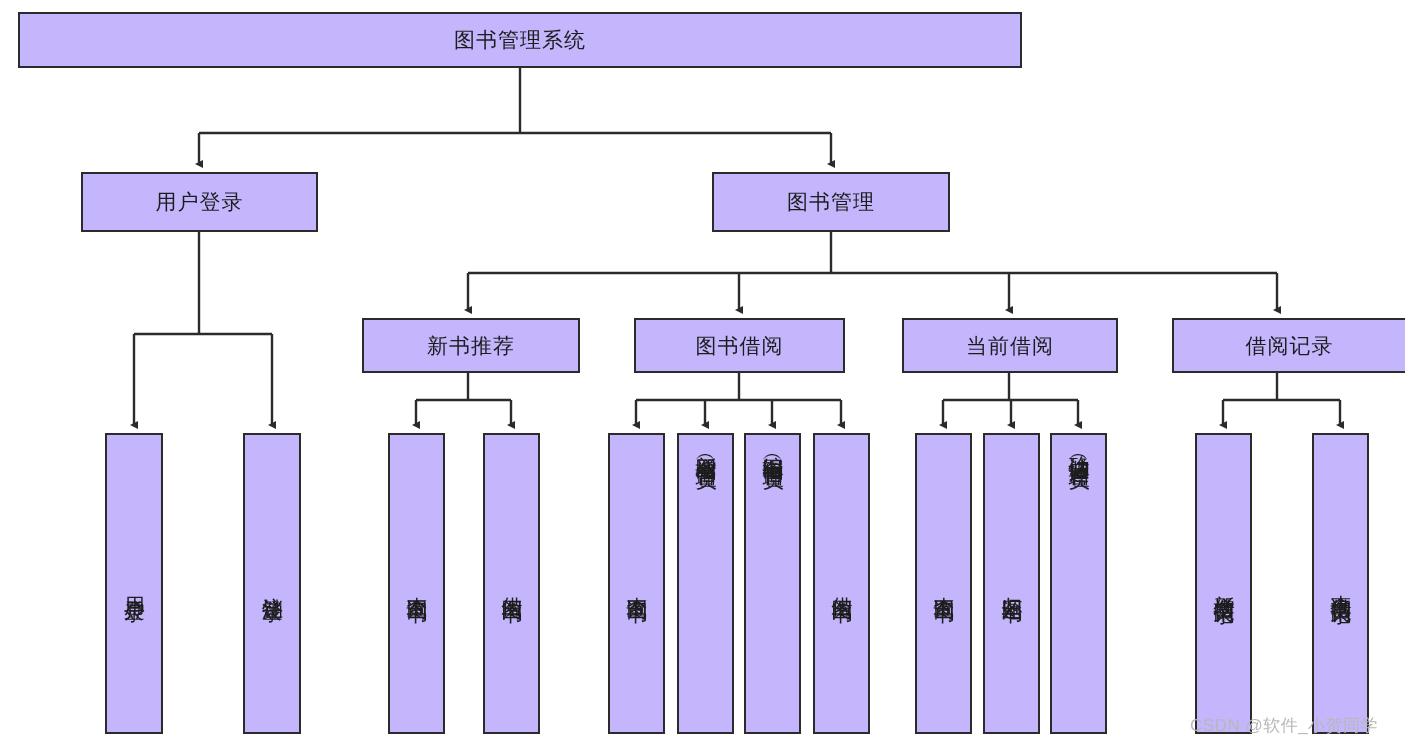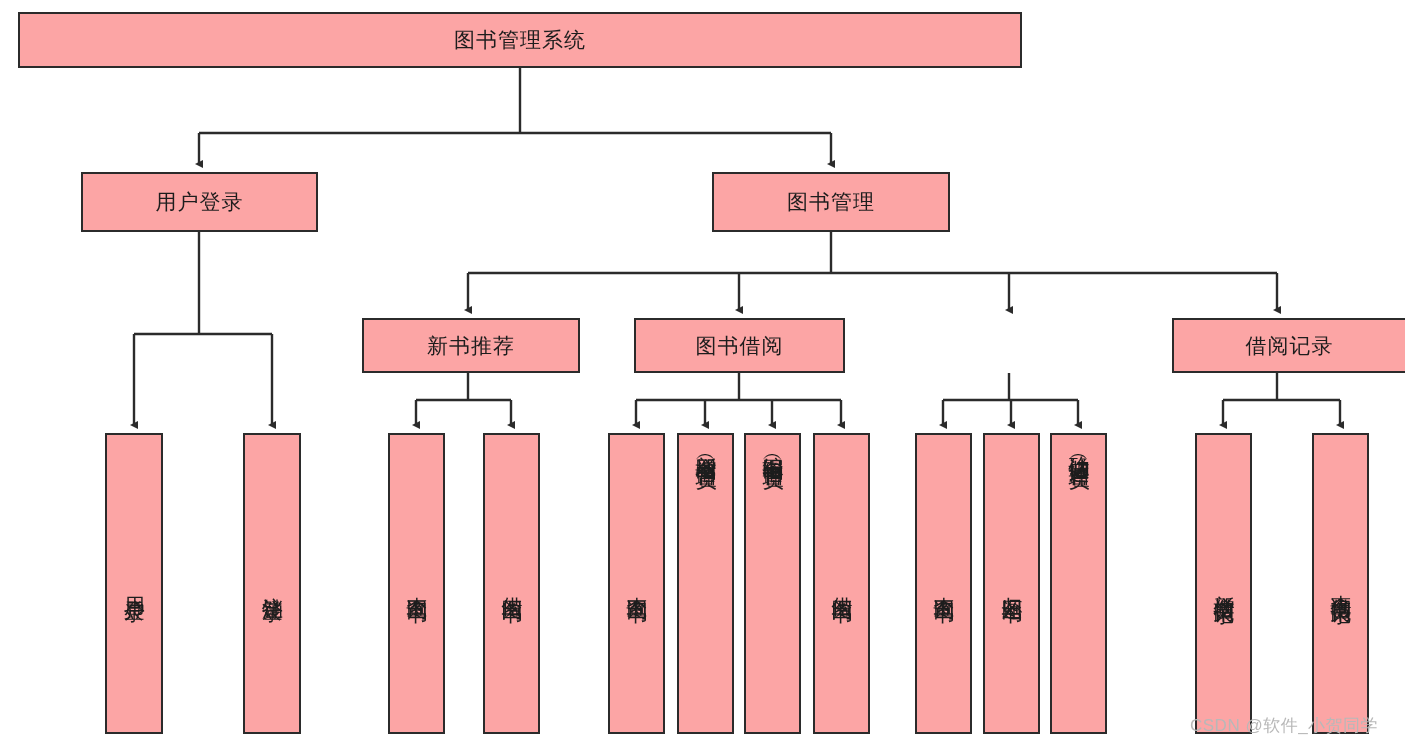--- a/index.html
+++ b/index.html
@@ -19,21 +19,21 @@
     position: absolute;
     left: 0;
     top: 0;
     width: 1405px;
     height: 747px;
   }
   .node {
     position: absolute;
     box-sizing: border-box;
     border: 2px solid #2b2b2b;
-    background: #fca5a5;
+    background: #c4b5fd;
     display: flex;
     align-items: center;
     justify-content: center;
     color: #1d1d1d;
   }
   .node.horiz {
     font-size: 21px;
     letter-spacing: 1px;
     line-height: 1.2;
   }
@@ -126,20 +126,23 @@
   <div class="node horiz" style="left:362px; top:318px; width:218px; height:55px;">
     <span>新书推荐</span>
   </div>
 
   <div class="node horiz" style="left:712px; top:172px; width:238px; height:60px;">
     <span>图书管理</span>
   </div>
   <div class="node horiz" style="left:634px; top:318px; width:211px; height:55px;text-align:right;">
     <span>图书借阅</span>
   </div>
+  <div class="node horiz" style="left:902px; top:318px; width:216px; height:55px;">
+    <span>当前借阅</span>
+  </div>
   <div class="node horiz" style="left:1172px; top:318px; width:235px; height:55px;">
     <span>借阅记录</span>
   </div>
 
   <div class="node vert" style="left:105px; top:433px; width:58px; height:301px;">
     <span>用户登录</span>
   </div>
   <div class="node vert" style="left:243px; top:433px; width:58px; height:301px;">
     <span>注销登录</span>
   </div>

